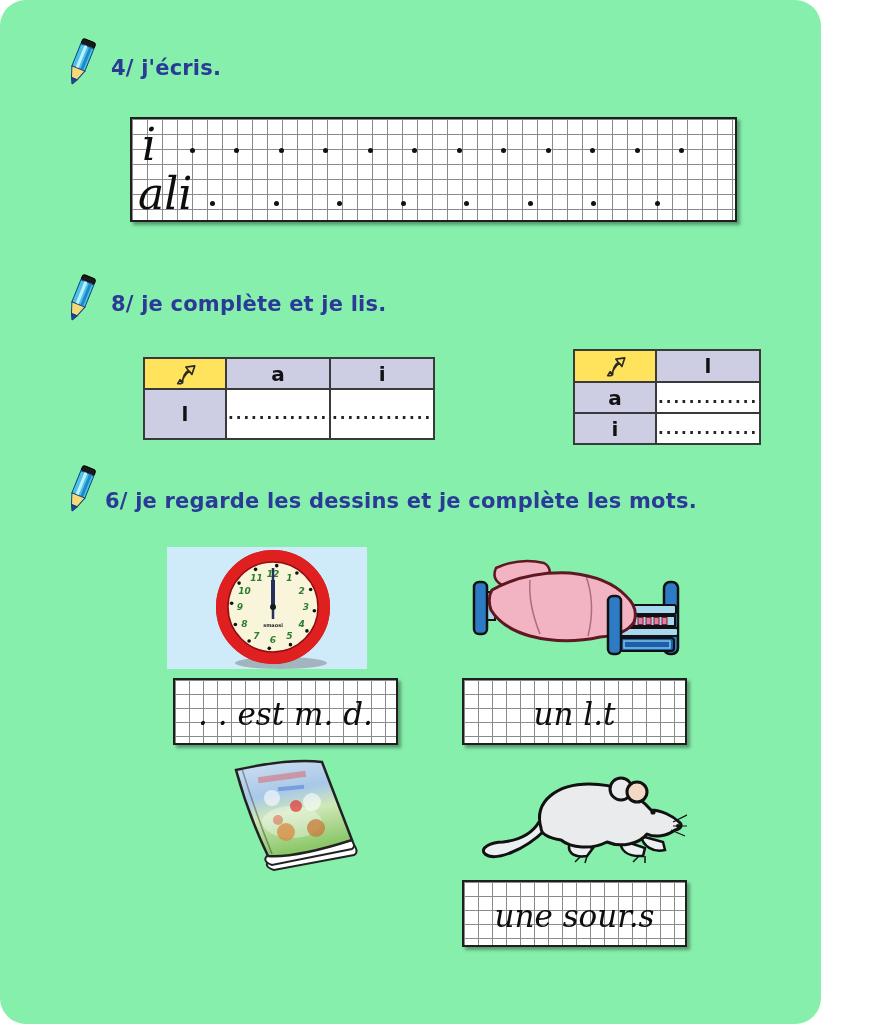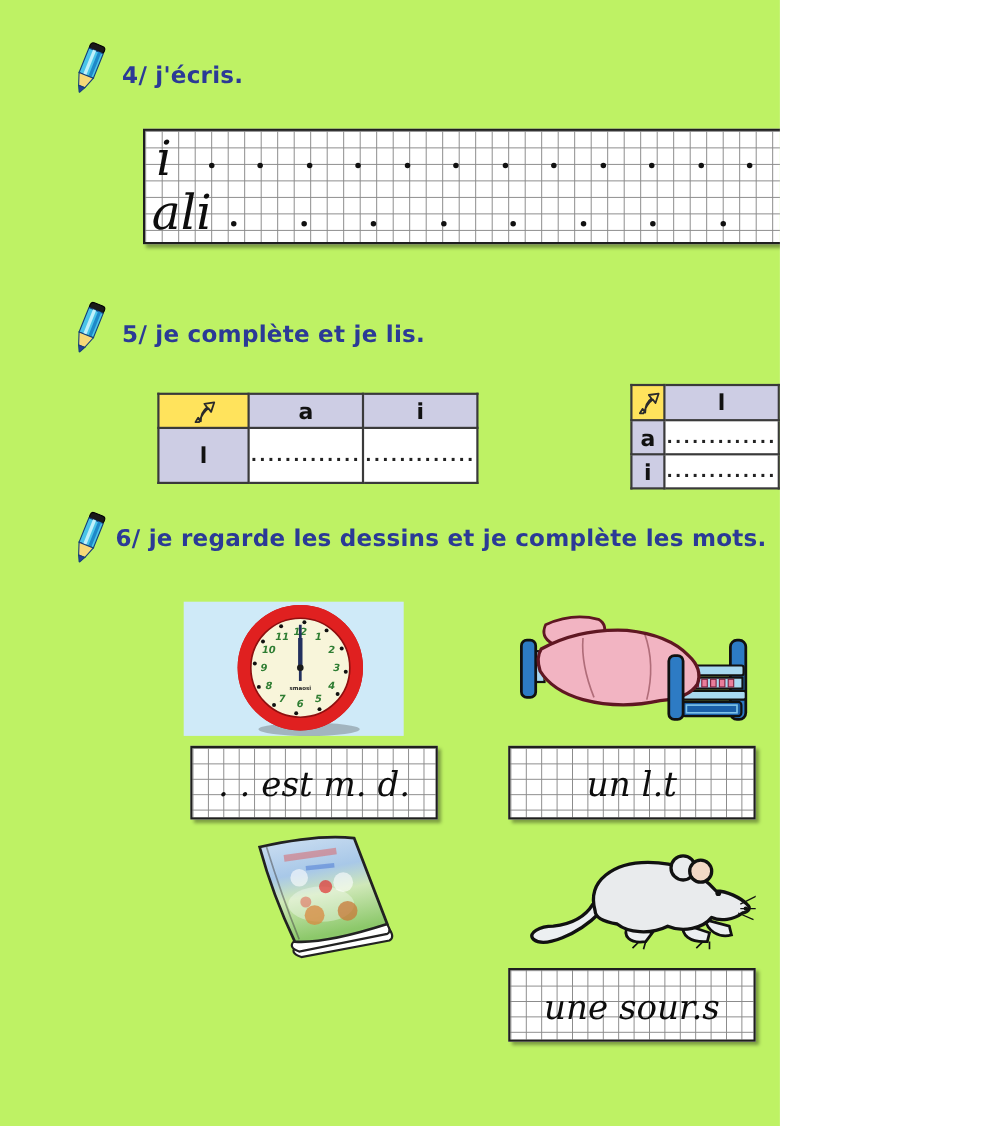--- a/index.html
+++ b/index.html
@@ -1,17 +1,17 @@
 <!DOCTYPE html>
 <html><head>
 <meta charset="utf-8">
 <style>
   html,body{margin:0;padding:0;background:#ffffff;}
-  #page{position:relative;width:709px;height:1024px;background:#bef264;overflow:hidden;
-        font-family:"DejaVu Sans","Liberation Sans",sans-serif;}
+  #page{position:relative;width:821px;height:1024px;background:#86efac;overflow:hidden;
+        font-family:"DejaVu Sans","Liberation Sans",sans-serif;border-radius:26px;}
 
   
   .pencil{position:absolute;width:26px;height:48px;transform:rotate(22deg);}
   .pencil svg{width:100%;height:100%;}
 
   
   .heading{position:absolute;color:#2b3a96;font-size:21px;font-weight:bold;
            font-family:"DejaVu Sans","Liberation Sans",sans-serif;letter-spacing:.2px;}
 
   
@@ -100,21 +100,21 @@
   <div class="pencil" style="left:68px;top:274px;">
     <svg viewBox="0 0 24 48">
       <rect x="5" y="1" width="14" height="7" rx="3" fill="#1a1a1a" stroke="#000"></rect>
       <rect x="5" y="7" width="14" height="24" fill="#49c4e8" stroke="#15407a"></rect>
       <rect x="9" y="7" width="3" height="24" fill="#bff0fa"></rect>
       <rect x="14" y="7" width="3" height="24" fill="#1e88c8"></rect>
       <path d="M5 31 L19 31 L15 42 L9 42 Z" fill="#f6d978" stroke="#15407a"></path>
       <path d="M9 42 L15 42 L12 48 Z" fill="#2a3f9f" stroke="#15407a"></path>
     </svg>
   </div>
-  <div class="heading" style="left:111px;top:292px;">5/ je complète et je lis.</div>
+  <div class="heading" style="left:111px;top:292px;">8/ je complète et je lis.</div>
 
   <table class="combo-table" style="left:143px;top:357px;">
     <tbody>
         <tr style="height:31px;">
       <td class="cell-yellow" style="width:78px;">
         <span class="arrow-ico">
           <svg viewBox="0 0 32 32">
             <path d="M7 28 L10 23 L13 27 C13 20 15 15 20 11.5 L17 7.5 L28 6 L24.5 16.5 L21.5 12.5 C16.5 16 13.5 21 11 28 Z" fill="#ffe35c" stroke="#2a2a2a" stroke-width="2" stroke-linejoin="round"></path>
           </svg>
         </span>
@@ -156,21 +156,21 @@
   <div class="pencil" style="left:68px;top:465px;">
     <svg viewBox="0 0 24 48">
       <rect x="5" y="1" width="14" height="7" rx="3" fill="#1a1a1a" stroke="#000"></rect>
       <rect x="5" y="7" width="14" height="24" fill="#49c4e8" stroke="#15407a"></rect>
       <rect x="9" y="7" width="3" height="24" fill="#bff0fa"></rect>
       <rect x="14" y="7" width="3" height="24" fill="#1e88c8"></rect>
       <path d="M5 31 L19 31 L15 42 L9 42 Z" fill="#f6d978" stroke="#15407a"></path>
       <path d="M9 42 L15 42 L12 48 Z" fill="#2a3f9f" stroke="#15407a"></path>
     </svg>
   </div>
-  <div class="heading" style="left:105px;top:477px;">6/ je regarde les dessins et je complète les mots.</div>
+  <div class="heading" style="left:105px;top:489px;">6/ je regarde les dessins et je complète les mots.</div>
 
   <div id="clock-card">
     <svg viewBox="0 0 200 122" style="width:200px;height:122px;">
       <ellipse cx="114" cy="116" rx="46" ry="6" fill="rgba(60,60,60,0.3)"></ellipse>
       <circle cx="106" cy="60" r="57" fill="#c11616"></circle>
       <circle cx="106" cy="60" r="51" fill="none" stroke="#e02020" stroke-width="12"></circle>
       <circle cx="106" cy="60" r="45" fill="#f8f5da" stroke="#8f0f0f" stroke-width="1.5"></circle>
       <g>
           <text x="106" y="30" class="clock-num">12</text>
           <circle cx="109.72995979171746" cy="18.667961580002235" r="1.8" fill="#111"></circle>

